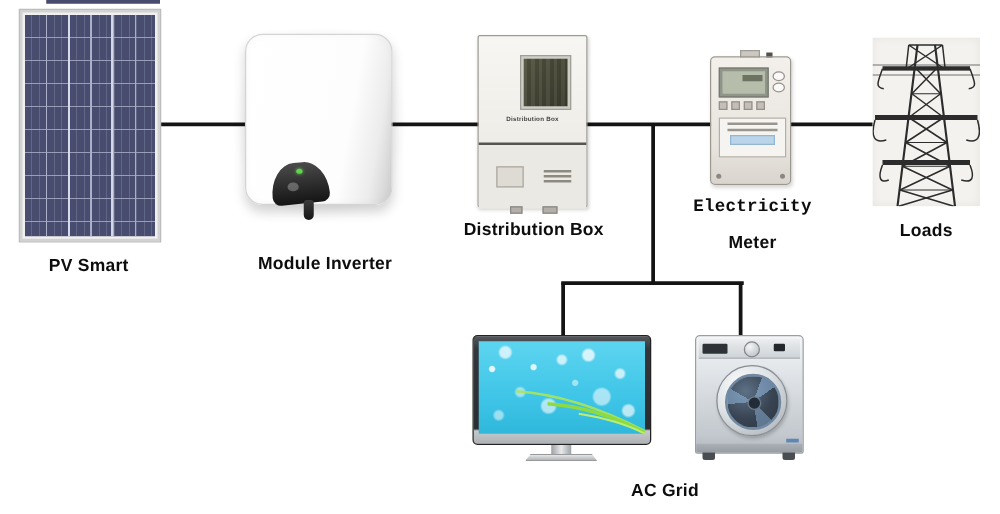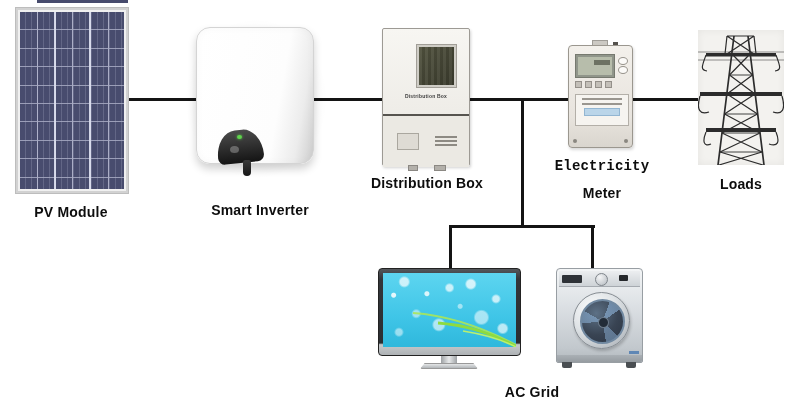--- a/index.html
+++ b/index.html
@@ -142,29 +142,29 @@
   <div class="wire" style="left:632px;top:98px;width:67px;height:3px;"></div>
   <div class="wire" style="left:521px;top:99px;width:3px;height:128px;"></div>
   <div class="wire" style="left:449px;top:225px;width:146px;height:3px;"></div>
   <div class="wire" style="left:449px;top:226px;width:3px;height:42px;"></div>
   <div class="wire" style="left:591px;top:226px;width:3px;height:42px;"></div>
 
   <div class="abs pv-artifact"></div>
   <div class="abs pv-frame">
     <div class="pv-cells"></div>
   </div>
-  <div class="label" style="left:9px;top:204px;width:124px;">PV Module</div>
+  <div class="label" style="left:9px;top:204px;width:124px;">PV Smart</div>
 
   <div class="abs inv-halo"></div>
   <div class="abs inv-body"></div>
   <div class="abs inv-dome"></div>
   <div class="abs inv-led"></div>
   <div class="abs inv-logo"></div>
   <div class="abs inv-plug"></div>
-  <div class="label" style="left:195px;top:202px;width:130px;">Smart Inverter</div>
+  <div class="label" style="left:195px;top:202px;width:130px;">Module Inverter</div>
 
   <div class="abs db-body">
     <div class="db-winframe">
       <div class="db-winglass"></div>
     </div>
     <div class="db-print">Distribution Box</div>
     <div class="db-divider"></div>
     <div class="db-lower">
       <div class="db-tag"></div>
       <div class="db-spec">

